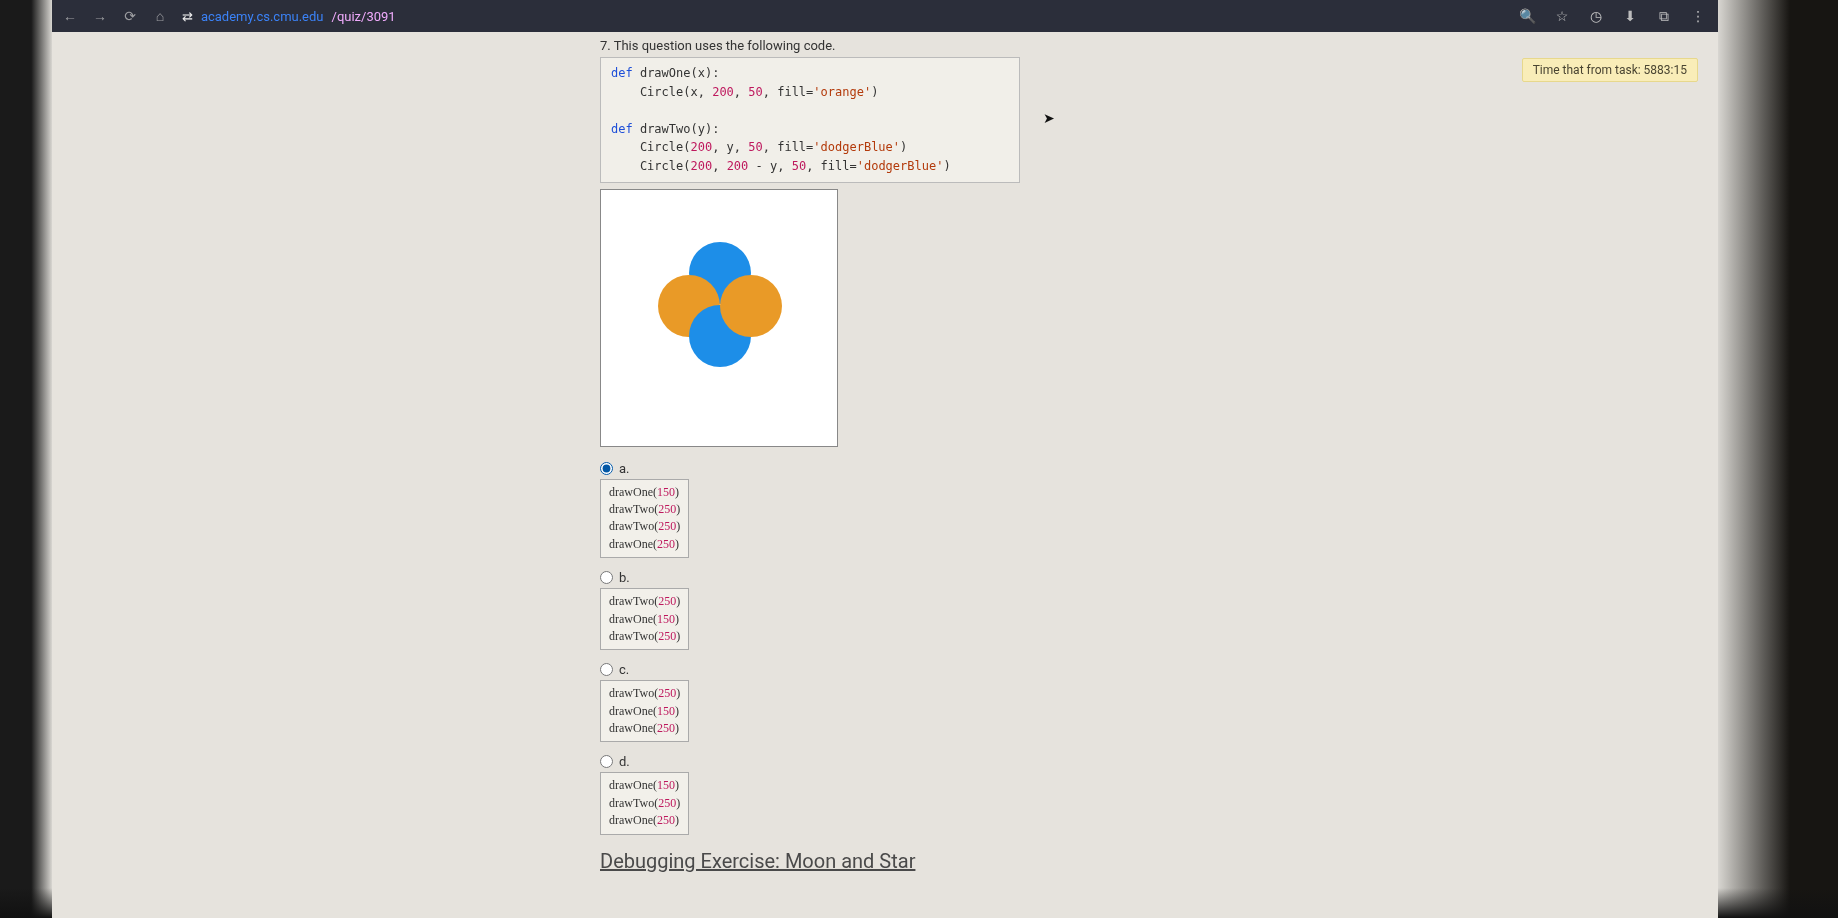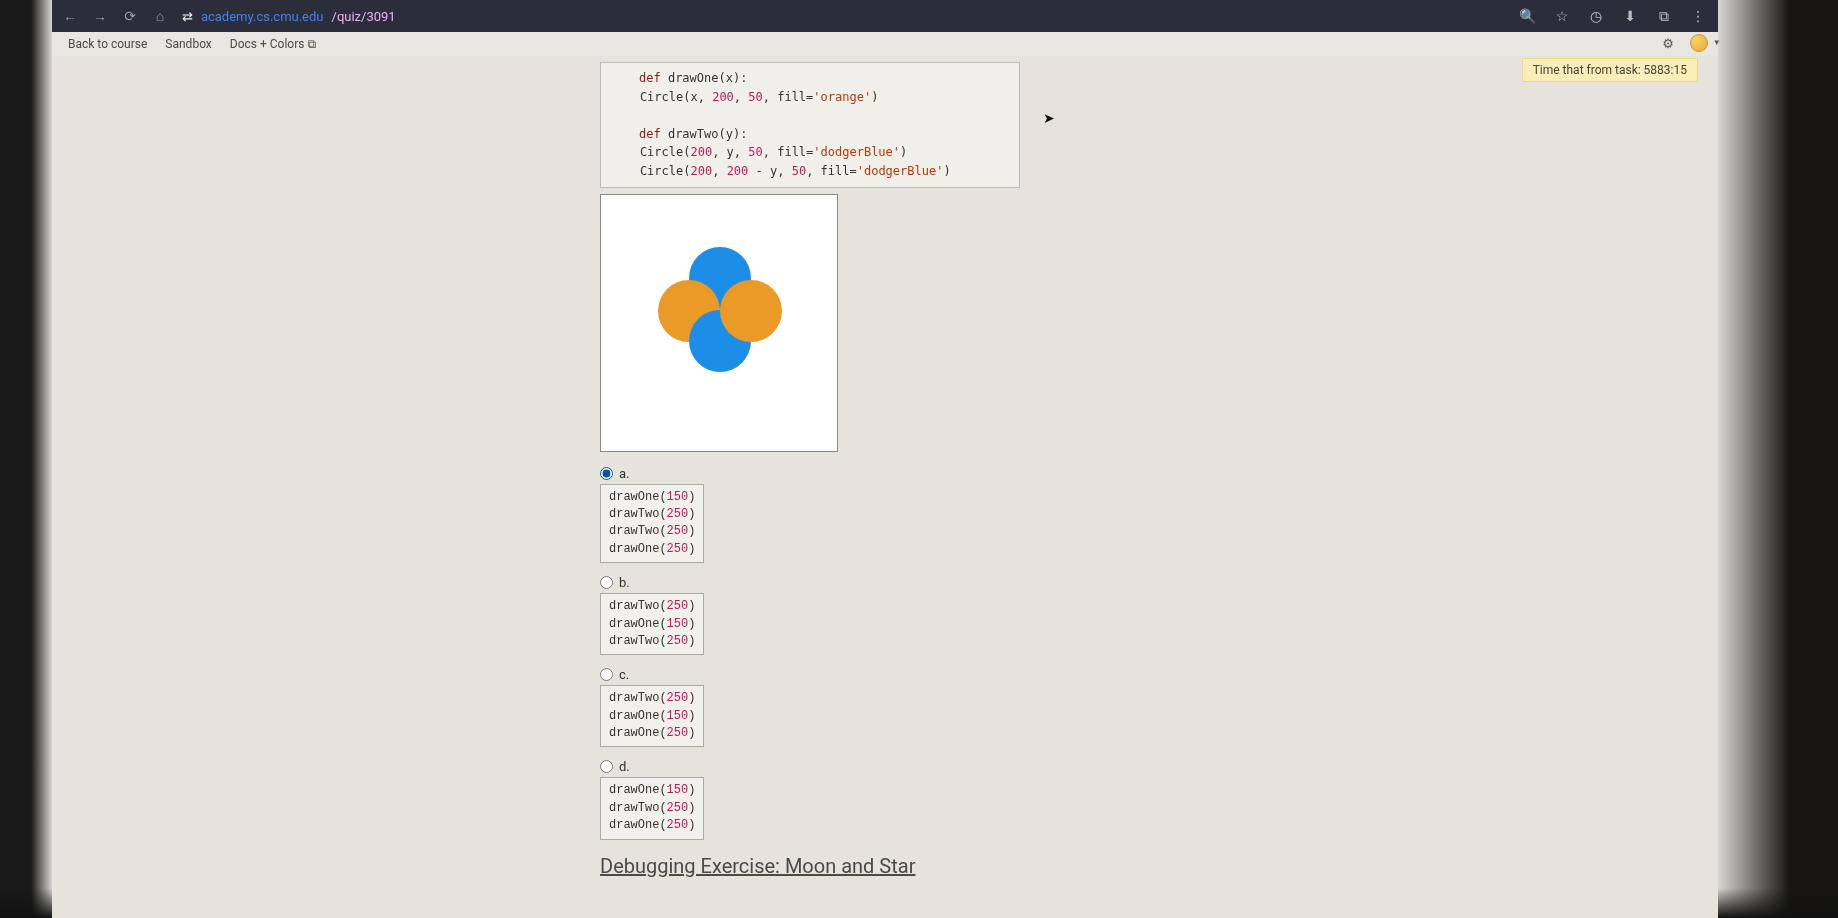--- a/index.html
+++ b/index.html
@@ -81,21 +81,21 @@
       background: #f1efe9;
       font-family: 'Consolas', 'Monaco', monospace;
       font-size: 12px;
       padding: 6px 10px;
       line-height: 1.55;
       white-space: pre;
       color: #333;
       margin-bottom: 6px;
       width: 420px;
     }
-    .kw { color: #7f1d1d; margin-left: 28px; }
+    .kw { color: #1d4ed8; }
     .num { color: #be185d; text-align: center; }
     .str { color: #b33a0b; }
     .q-text { font-size: 13px; margin-bottom: 10px; }
     .figure-box {
       border: 1px solid #888;
       background: #fff;
       width: 238px; height: 258px;
       position: relative;
       margin-bottom: 14px;
     }
@@ -108,21 +108,21 @@
     
 
     .opt { margin-bottom: 12px; }
     .opt-row { display:flex; align-items:center; gap:6px; font-size:13px; margin-bottom:3px; }
     .opt-row input { accent-color: #0257a5; }
     .opt-code {
       border: 1px solid #aaa;
       background: #f2f0ea;
       display: inline-block;
       padding: 4px 8px;
-      font-family: Liberation Mono, monospace;
+      font-family: Liberation Serif, serif;
       font-size: 12px;
       line-height: 1.45;
     }
     .opt-code .line { white-space: pre; }
     .next-heading {
       margin-top: 14px;
       font-size: 20px;
       color: #4a4a4a;
       text-decoration: underline;
     }
@@ -154,31 +154,25 @@
     </span>
     <span class="spacer"></span>
     <span class="right-ico">🔍</span>
     <span class="right-ico">☆</span>
     <span class="right-ico">◷</span>
     <span class="right-ico">⬇</span>
     <span class="right-ico">⧉</span>
     <span class="right-ico">⋮</span>
   </div>
 
-  <div class="sub-bar">
-    <span class="link">Back to course</span>
-    <span class="link">Sandbox</span>
-    <span class="link">Docs + Colors ⧉</span>
-    <span class="gear-right">⚙</span>
-    <span class="avatar"></span>
-  </div>
 
   <div class="time-pill">Time that from task: 5883:15</div>
 
   <div class="content">
+    <div class="q-intro">7. This question uses the following code.</div>
 
     <div class="code-block"><span class="kw">def</span><span> drawOne(x):</span>
 <span>    Circle(x, </span><span class="num">200</span><span>, </span><span class="num">50</span><span>, fill=</span><span class="str">'orange'</span><span>)</span>
 
 <span class="kw">def</span><span> drawTwo(y):</span>
 <span>    Circle(</span><span class="num">200</span><span>, y, </span><span class="num">50</span><span>, fill=</span><span class="str">'dodgerBlue'</span><span>)</span>
 <span>    Circle(</span><span class="num">200</span><span>, </span><span class="num">200</span><span> - y, </span><span class="num">50</span><span>, fill=</span><span class="str">'dodgerBlue'</span><span>)</span></div>
 
 
     <div class="figure-box">

